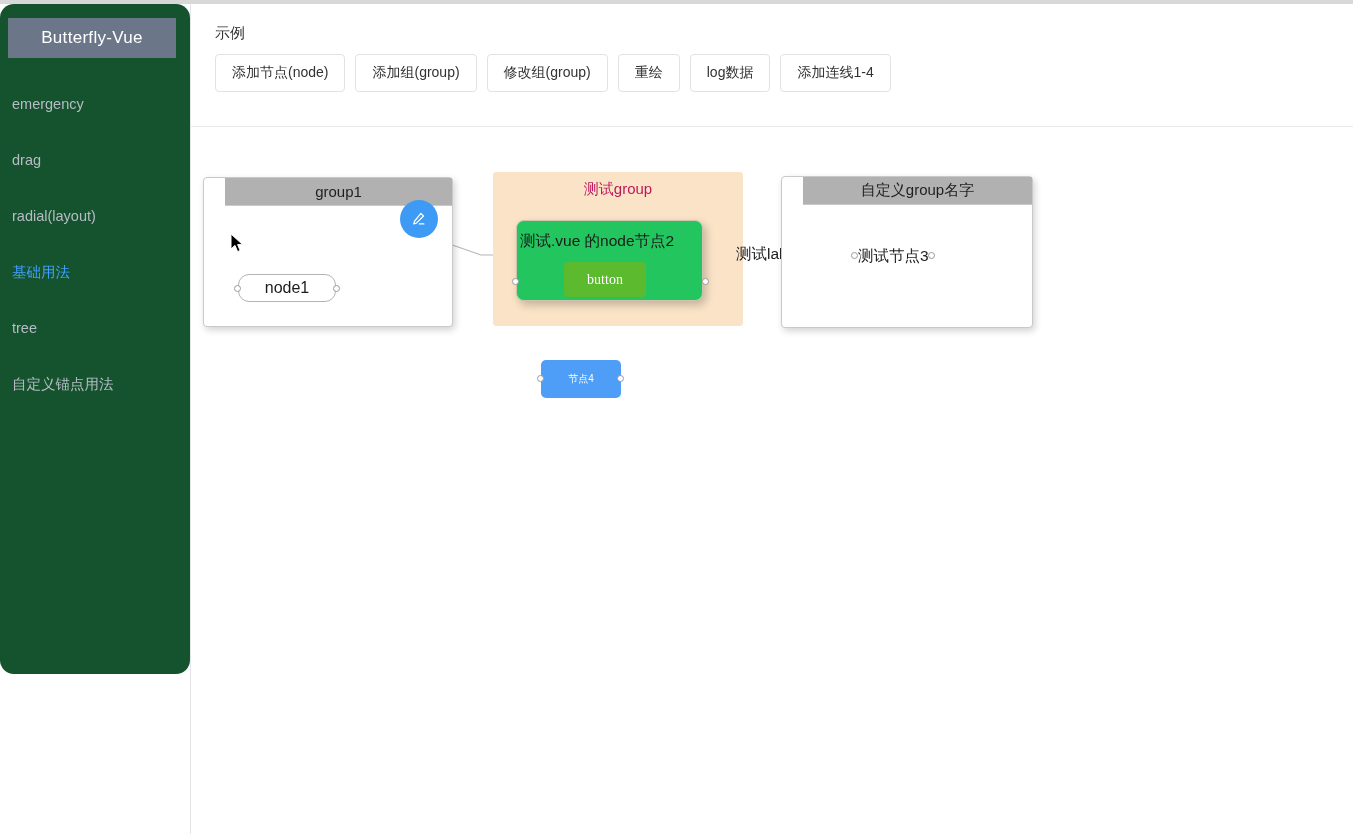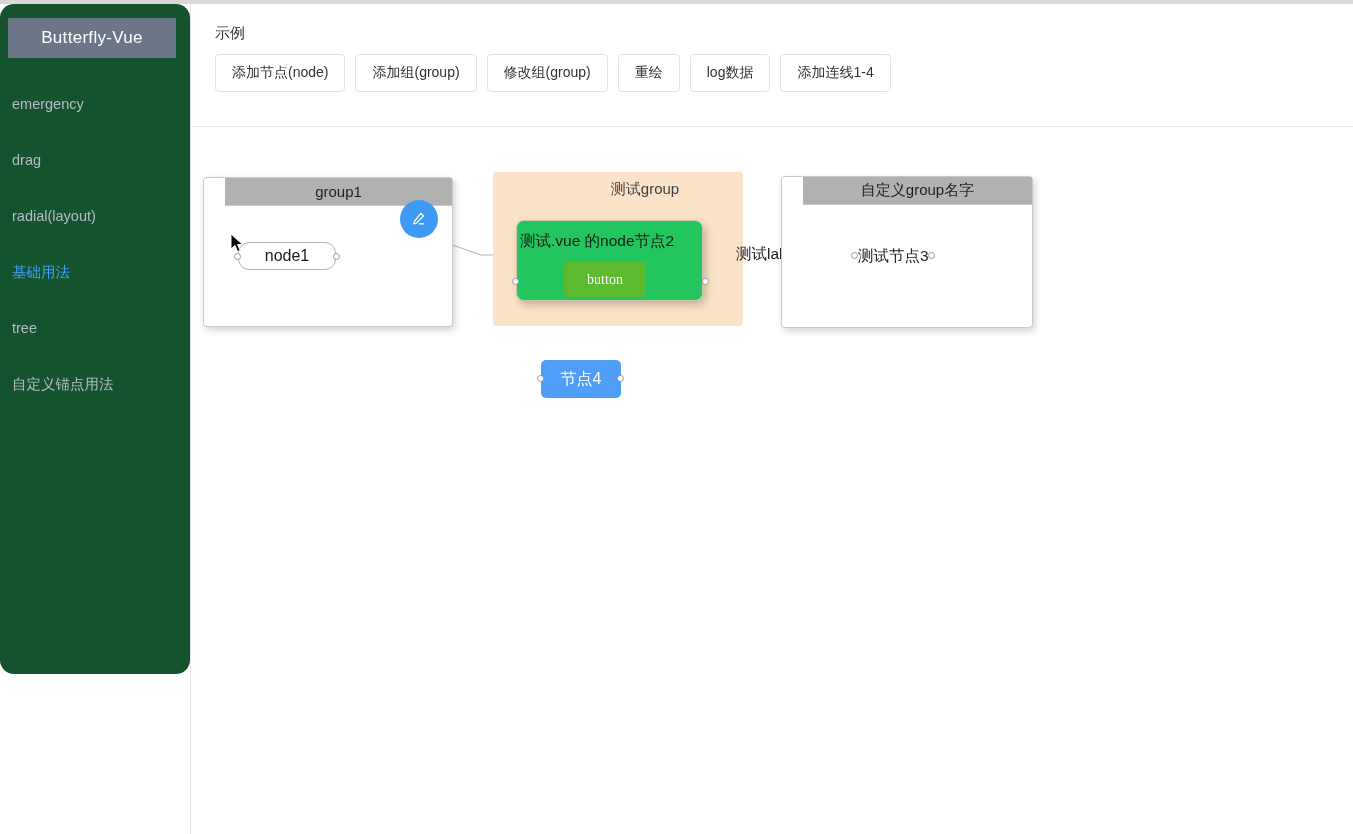--- a/index.html
+++ b/index.html
@@ -73,21 +73,21 @@
     display:flex;align-items:center;justify-content:center;
     border-bottom:1px solid #c9c9c9;
   }
   .g-body{position:relative;width:100%;}
 
   .g-orange{
     background:#fae3c6;border:1px solid #fae3c6;border-radius:3px;
   }
   .g-orange-title{
     position:absolute;left:0;top:7px;width:100%;text-align:center;
-    font-size:15px;color:#404040;padding-left:27px;
+    font-size:15px;color:#be185d;
   }
 
   
   .node{position:absolute;box-sizing:border-box;}
   .node-plain{
     background:#ffffff;border:1px solid #b4b4b4;border-radius:11px;
     display:flex;align-items:center;justify-content:center;
     font-size:16px;color:#1b1b1b;
   }
   .node-vue{
@@ -99,21 +99,21 @@
   .node-vue .gbtn{
     margin:10px auto 0 auto;width:82px;height:35px;background:#5bba2e;
     color:#ffffff;border-radius:4px;border:none;font-size:14px;
     display:flex;align-items:center;justify-content:center;cursor:pointer;
     font-family:Liberation Serif, serif;
   }
   .node-text{
     position:absolute;font-size:15.5px;color:#1b1b1b;white-space:nowrap;
   }
   .node-blue{
-    background:#4e9ef7;border-radius:5px;color:#ffffff;font-size:16px;
+    background:#4e9ef7;border-radius:5px;color:#ffffff;font-size:10px;
     display:flex;align-items:center;justify-content:center;
   }
   .node-circle{
     border-radius:50%;background:#3d9bf5;
     display:flex;align-items:center;justify-content:center;
   }
   .anchor{
     position:absolute;width:7px;height:7px;border-radius:50%;
     background:#ffffff;border:1px solid #9a9a9a;box-sizing:border-box;
   }
@@ -176,21 +176,21 @@
         <path d="M133,101 L 209,101" stroke="#b6b6b6" stroke-width="1.2" fill="none"></path>
 
         <path d="M247,113 L 290,128 L 322,128" stroke="#b6b6b6" stroke-width="1.2" fill="none"></path>
 
         <path d="M512,128 L 540,128" stroke="#b6b6b6" stroke-width="1.2" fill="none"></path>
         <path d="M607,122 L 636,99 L 640,99" stroke="#b6b6b6" stroke-width="1.2" fill="none"></path>
       </svg>
 
       <div class="group g-plain" style="left:12px;top:50px;width:250px;height:150px;">
         <div class="g-head">group1</div>
-        <div class="g-body" style="height:121px;">
+        <div class="g-body" style="height:121px;margin-top:32px;">
           <div class="node node-plain" style="left:13px;top:36px;width:98px;height:28px;">
             <span>node1</span>
           </div>
           <div class="anchor" style="left:9px;top:47px;"></div>
           <div class="anchor" style="left:108px;top:47px;"></div>
         </div>
       </div>
 
       <div class="node node-circle" style="left:209px;top:73px;width:38px;height:38px;">
         <svg width="18" height="18" viewBox="0 0 24 24" fill="none" stroke="#ffffff" stroke-width="1.6" stroke-linecap="round" stroke-linejoin="round">

